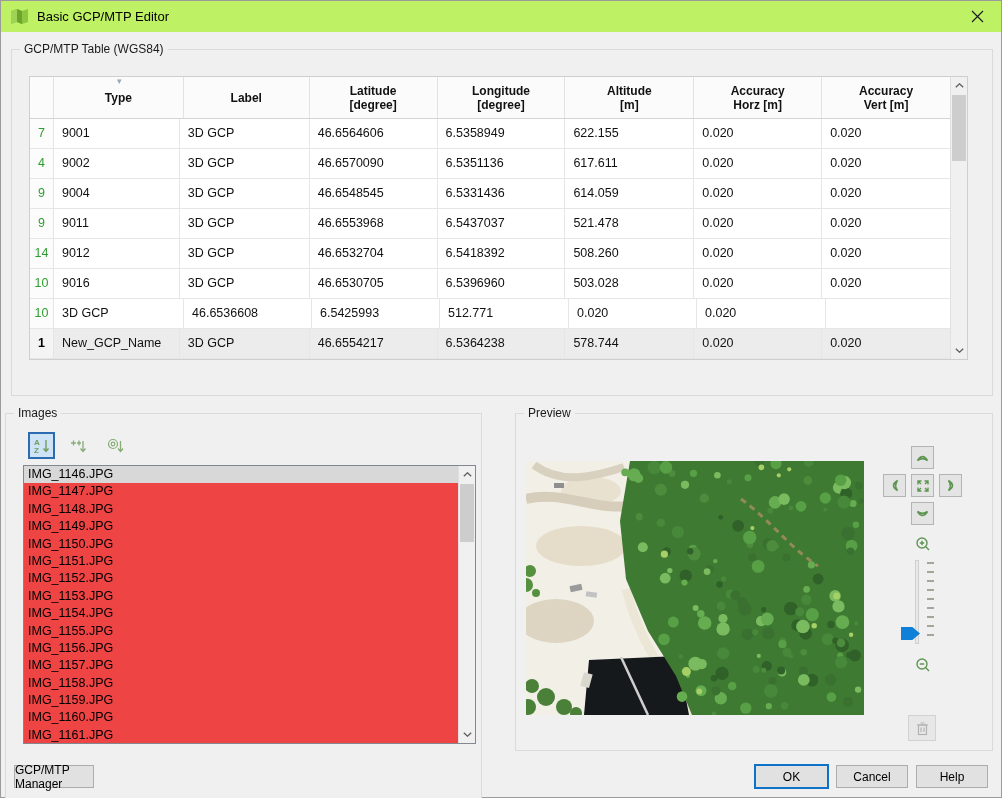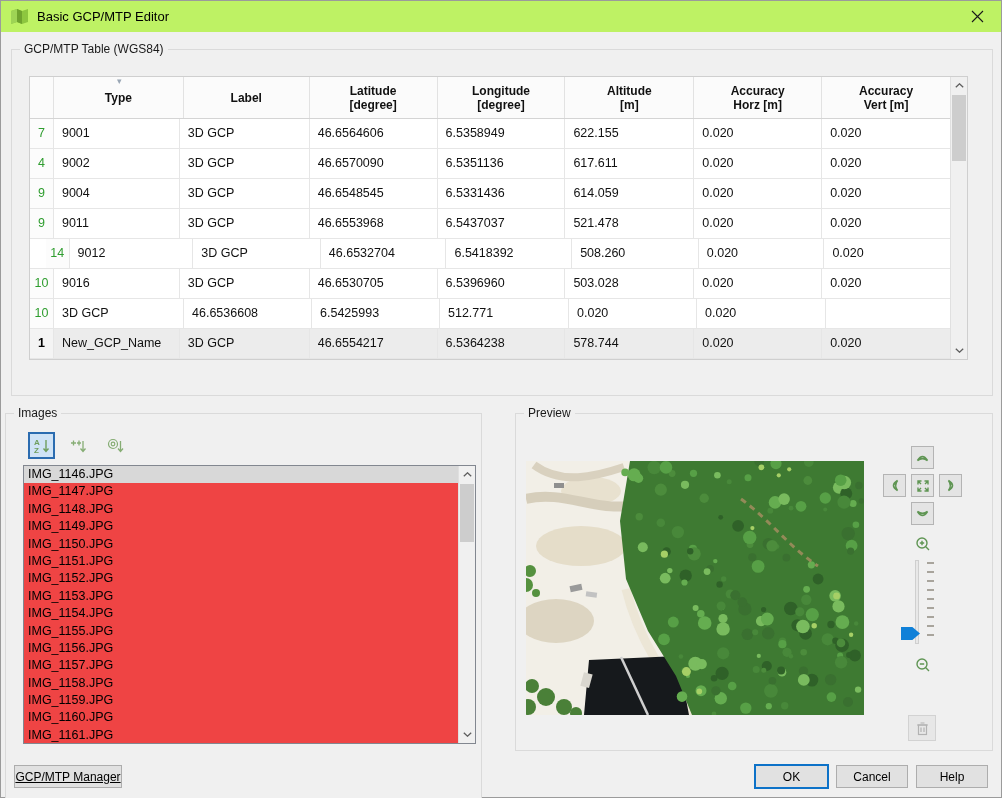--- a/index.html
+++ b/index.html
@@ -79,21 +79,21 @@
   .slider .thumb { position:absolute; left:5px; top:69px; width:19px; height:13px; background:#0f80d8;
                    clip-path:polygon(0 0, 60% 0, 100% 50%, 60% 100%, 0 100%); }
   .trash-btn { position:absolute; left:392px; top:301px; width:28px; height:26px;
                background:#e7e7e7; border:1px solid #d2d2d2;
                display:flex; align-items:center; justify-content:center; }
 
   
   .btn { position:absolute; height:23px; background:#e1e1e1; border:1px solid #adadad;
          font-size:12px; color:#000; display:flex; align-items:center; justify-content:center;
          font-family:"Liberation Sans", sans-serif; }
-  #btn-manager { left:13px;  top:764px; width:108px;text-decoration:underline; }
+  #btn-manager { left:13px;  top:764px; width:80px; }
   #btn-ok      { left:753px; top:763px; width:75px; height:25px; border:2px solid #0d72c8; }
   #btn-cancel  { left:835px; top:764px; width:72px; }
   #btn-help    { left:915px; top:764px; width:72px; }
 </style>
 </head>
 <body>
 
 <div class="window">
 
   <div class="titlebar">
@@ -164,21 +164,21 @@
             <div class="td num" style="width: 24px;">9</div>
             <div class="td" style="width: 126px;">9011</div>
             <div class="td" style="width: 130px;">3D GCP</div>
             <div class="td" style="width: 128px;">46.6553968</div>
             <div class="td" style="width: 128px;">6.5437037</div>
             <div class="td" style="width: 129px;">521.478</div>
             <div class="td" style="width: 128px;">0.020</div>
             <div class="td" style="width: 129px;">0.020</div>
           </div>
           <div class="tr">
-            <div class="td num" style="width: 24px; margin-left: 16px;">14</div>
+            <div class="td num" style="width: 24px;">14</div>
             <div class="td" style="width: 126px;">9012</div>
             <div class="td" style="width: 130px;">3D GCP</div>
             <div class="td" style="width: 128px;">46.6532704</div>
             <div class="td" style="width: 128px;">6.5418392</div>
             <div class="td" style="width: 129px;">508.260</div>
             <div class="td" style="width: 128px;">0.020</div>
             <div class="td" style="width: 129px;">0.020</div>
           </div>
           <div class="tr">
             <div class="td num" style="width: 24px;">10</div>

